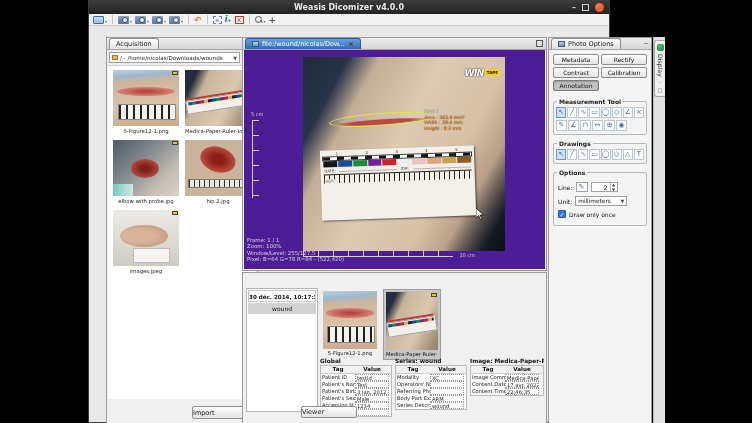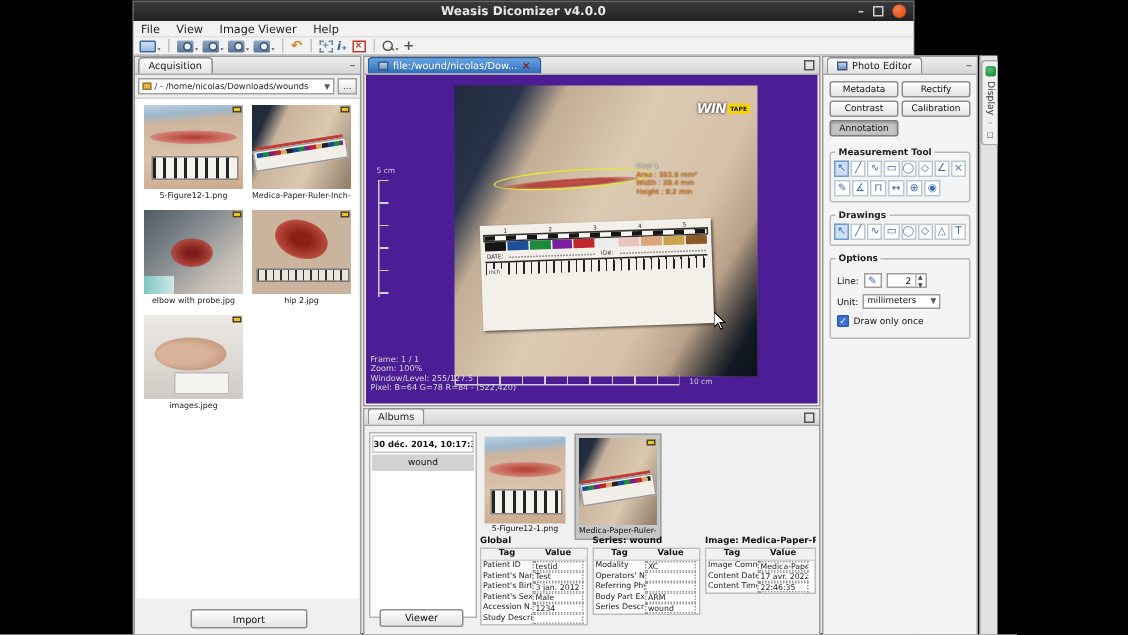--- a/index.html
+++ b/index.html
@@ -45,24 +45,24 @@
          border: 1px solid #8f8f8f; border-bottom: none; border-radius: 3px 3px 0 0;
          background: linear-gradient(#fdfdfd,#e2e2e2); display: flex; align-items: center; gap: 3px; }
   .tab.blue { background: linear-gradient(#66a3e2,#2e6cb8); color: #fff; border-color: #2a5a97; }
   .tabicon { width: 7px; height: 6px; background: linear-gradient(#bcd3ea,#6f94bd); border: 1px solid #3c5a7d; }
   .tabclose { color: #8b1a12; font-weight: bold; font-size: 7px; }
   .paneltool { position: absolute; right: 3px; top: 1px; font-size: 8px; color: #444; line-height: 9px; }
   .paneltool.sq { width: 7px; height: 7px; border: 1px solid #555; font-size: 0; top: 2px; }
 
   .pushbtn { position: absolute; border: 1px solid #8f8f8f; border-radius: 2px;
              background: linear-gradient(#fefefe,#e3e3e3); font-size: 6.5px; color: #111;
-             text-align: center; line-height: 12px; height: 13px; }
-
-  
-  .acq { left: 0; top: 36px; width: 152px; height: 387px; }
+             text-align: left; line-height: 12px; height: 13px; margin-left: 48px; }
+
+  
+  .acq { left: 17px; top: 36px; width: 152px; height: 387px; }
   .pathbar { display: flex; gap: 2px; align-items: center; padding: 2px; background: #ececec; border-bottom: 1px solid #d2d2d2; }
   .combo { flex: 1; height: 11px; background: #fff; border: 1px solid #9f9f9f; display: flex; align-items: center;
            gap: 2px; font-size: 5.6px; padding: 0 2px; color: #222; white-space: nowrap; overflow: hidden; }
   .combo .caret { margin-left: auto; font-size: 5px; color: #555; }
   .minifolder { width: 6px; height: 5px; background: #e8b64c; border: 1px solid #a5762a; flex: none; }
   .browse { width: 13px; height: 11px; border: 1px solid #9f9f9f; background: linear-gradient(#fff,#e0e0e0);
             font-size: 6px; line-height: 9px; text-align: center; color: #333; }
   .thumbwrap { position: absolute; left: 1px; right: 1px; top: 28px; bottom: 24px; background: #fff;
                display: flex; flex-wrap: wrap; align-content: flex-start; gap: 6px 6px; padding: 4px 5px; overflow: hidden; }
   .card { width: 66px; }
@@ -191,26 +191,20 @@
 
   <div class="titlebar">
     <span>Weasis Dicomizer v4.0.0</span>
     <span class="winbtns">
       <span class="wb">–</span>
       <span class="wb max"></span>
       <span class="wb close"></span>
     </span>
   </div>
 
-  <div class="menubar">
-    <span>File</span>
-    <span>View</span>
-    <span>Image Viewer</span>
-    <span>Help</span>
-  </div>
 
   <div class="toolbar">
     <span class="ti">
         <span class="ic-display"></span>
         <span class="tcaret">▾</span>
       </span>
     <span class="tsep"></span>
     <span class="ti">
         <span class="ic-cam"></span>
         <span class="tcaret">▾</span>
@@ -369,26 +363,20 @@
         <div>Window/Level: 255/127.5</div>
         <div>Pixel: B=64 G=78 R=84 - (522,420)</div>
       </div>
       <svg class="cursor" width="8" height="12" viewBox="0 0 8 12">
         <polygon points="0,0 0,10 2.6,7.6 4.4,11.4 5.8,10.8 4,7 7.4,7" fill="#fff" stroke="#000" stroke-width="0.7"></polygon>
       </svg>
     </div>
   </div>
 
   <div class="panel albums">
-    <div class="tabstrip">
-      <div class="tab">
-        <span>Albums</span>
-      </div>
-      <span class="paneltool sq"></span>
-    </div>
     <div class="alist">
       <div class="adate">30 déc. 2014, 10:17:36</div>
       <div class="aname">wound</div>
     </div>
     <div class="acard" style="left:78px;">
       <div class="ph ph-a"></div>
       <div class="cap">5-Figure12-1.png</div>
     </div>
     <div class="acard sel" style="left:140px;">
       <div class="ph ph-b">
@@ -483,21 +471,21 @@
       </div>
     </div>
 
     <div class="pushbtn" style="left:10px;bottom:5px;width:56px;height:12px;line-height:11px;">Viewer</div>
   </div>
 
   <div class="panel editor">
     <div class="tabstrip">
       <div class="tab">
         <span class="tabicon"></span>
-        <span>Photo Editor</span>
+        <span>Photo Options</span>
       </div>
       <span class="paneltool">–</span>
     </div>
     <div class="btngrid">
       <div class="ebtn">Metadata</div>
       <div class="ebtn">Rectify</div>
       <div class="ebtn">Contrast</div>
       <div class="ebtn">Calibration</div>
       <div class="ebtn pressed">Annotation</div>
     </div>

